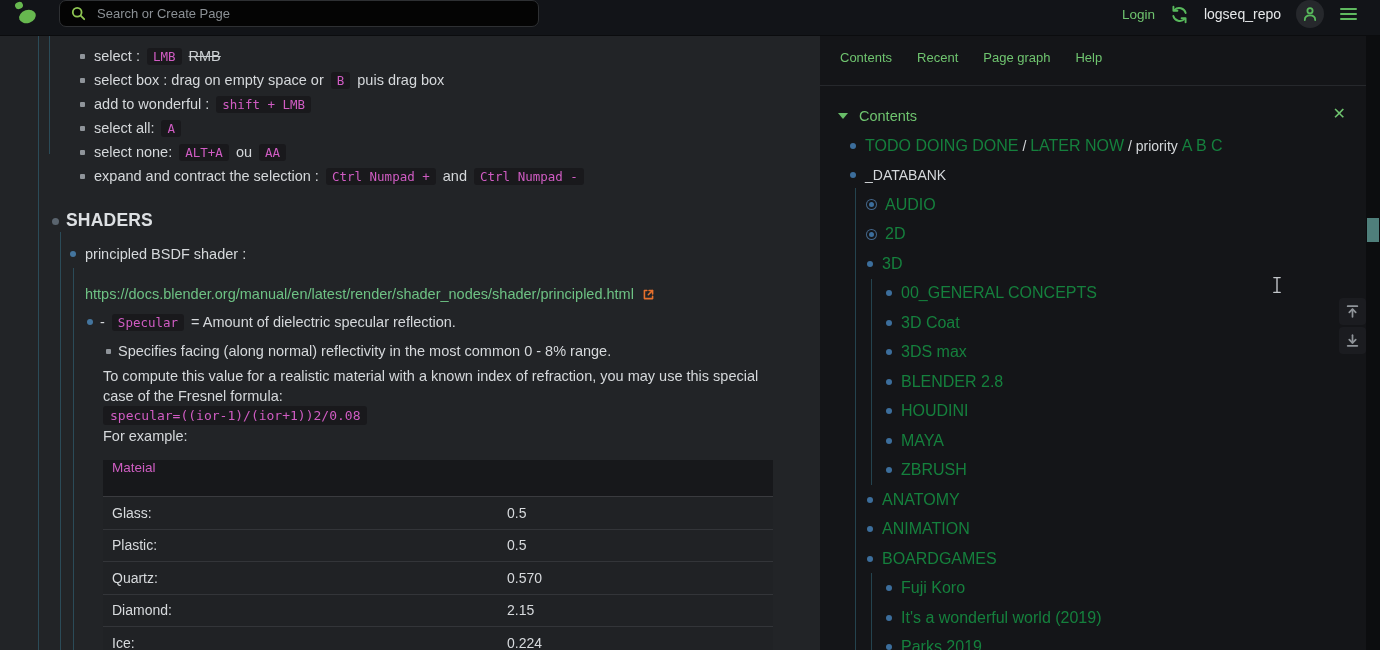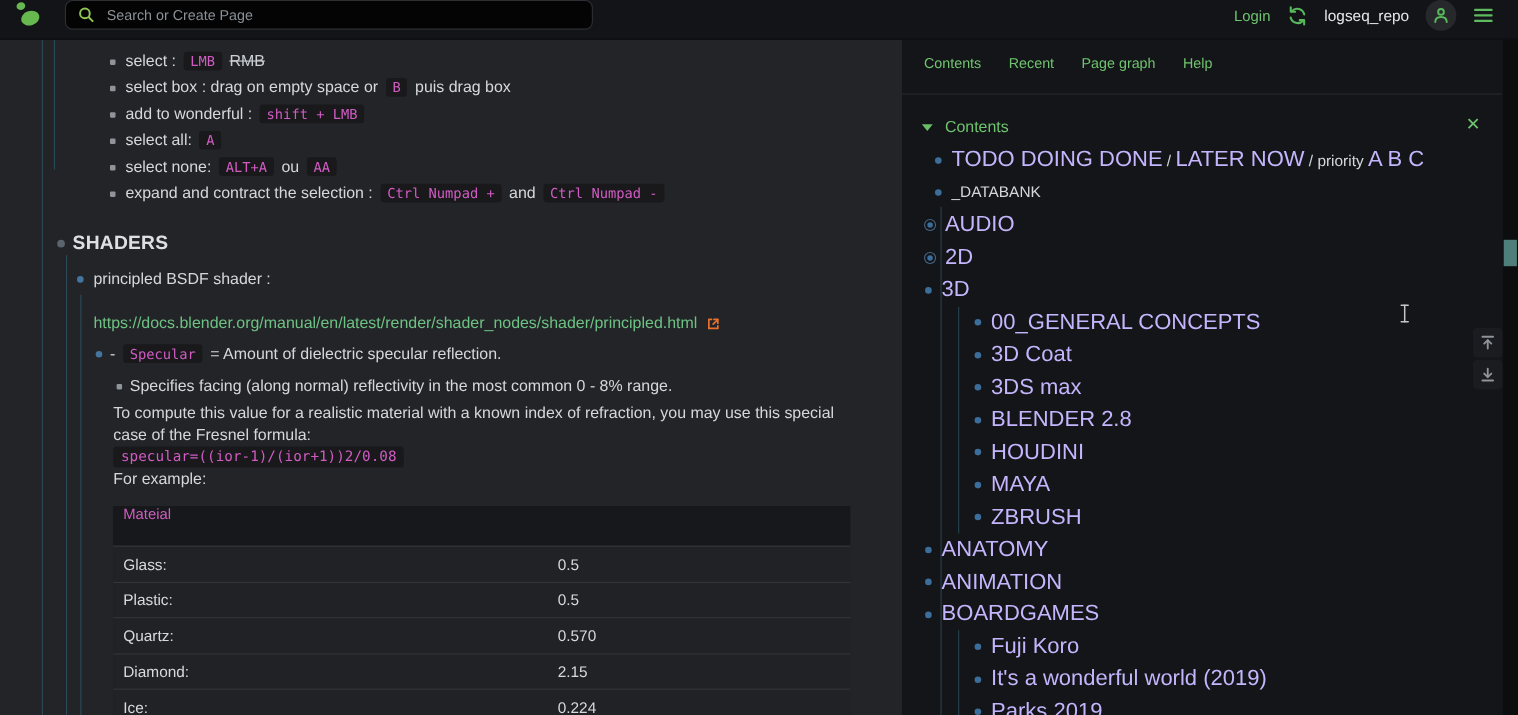--- a/index.html
+++ b/index.html
@@ -27,21 +27,21 @@
 
   
   .main{position:absolute;left:0;top:36px;width:820px;height:614px;background:#222427;overflow:hidden;
         color:#d5d8db;font-size:14.5px}
   .vline{position:absolute;width:1px;background:#2b4b58}
   #vl-a{left:38px;top:0;height:614px}
   #vl-b{left:49px;top:0;height:118px}
   #vl-c{left:60px;top:196px;height:418px}
   #vl-d{left:73px;top:232px;height:382px}
 
-  .sel-list{position:absolute;left:100px;top:8px}
+  .sel-list{position:absolute;left:80px;top:8px}
   .sel-row{height:24px;display:flex;align-items:center;white-space:nowrap}
   .sq{width:5px;height:5px;background:#8f949a;border-radius:1px;margin-right:9px;flex:0 0 auto}
   .seg-code{font-family:"DejaVu Sans Mono",monospace;font-size:12.5px;color:#d05cc3;background:#19191c;
             padding:1px 6px;border-radius:3px;margin:0 3px;white-space:pre}
   .seg-strike{text-decoration:line-through;color:#ccd0d3;margin-left:4px}
   .seg-text{color:#d5d8db}
 
   .dotb{position:absolute;border-radius:50%}
   #b-shaders{left:52px;top:182px;width:7px;height:7px;background:#5a646e}
   #b-principled{left:70px;top:215px;width:6px;height:6px;background:#44759e}
@@ -70,25 +70,25 @@
   .sidebar{position:absolute;left:820px;top:36px;width:546px;height:614px;background:#141518;overflow:hidden}
   .tabs{display:flex;gap:25px;padding:14px 0 0 20px;font-size:13px;color:#6fc46f}
   .tabs .tab{cursor:pointer}
   .divider{position:absolute;left:0;top:49px;width:546px;height:1px;background:#26282c}
   .sec-head{position:absolute;left:18px;top:72px;display:flex;align-items:center;gap:11px;color:#6fc46f;font-size:14.5px}
   .tri{width:0;height:0;border-left:5px solid transparent;border-right:5px solid transparent;border-top:6px solid #68bd68;cursor:pointer}
   .close-x{position:absolute;right:20px;top:70px;color:#6fc46f;font-size:16px;cursor:pointer;line-height:16px}
   .side-list{position:absolute;left:0;top:95px;width:546px}
   .side-row{height:29.5px;display:flex;align-items:center;white-space:nowrap}
   .side-row.l1{padding-left:30px}
-  .side-row.l2{padding-left:21px}
+  .side-row.l2{padding-left:47px}
   .side-row.l3{padding-left:66px}
   .sb{width:6px;height:6px;border-radius:50%;background:#3c6e9c;margin-right:9px;flex:0 0 auto;cursor:pointer}
   .sb.circled{width:5px;height:5px;box-shadow:0 0 0 2px #141518,0 0 0 3px #44678a;margin-left:2px;margin-right:11px}
-  .seg-link{color:#c4b5fd;font-size:20px;cursor:pointer}
+  .seg-link{color:#15803d;font-size:16px;cursor:pointer}
   .seg-plain{color:#d5d8db;font-size:14px}
   .sline{position:absolute;width:1px;background:#24434e}
   #sl-a{left:35px;top:152px;height:462px}
   #sl-b{left:51px;top:243px;height:206px}
   #sl-c{left:51px;top:537px;height:77px}
 
   
   .scroll-track{position:absolute;left:1366px;top:36px;width:14px;height:614px;background:#0c0d0f}
   .scroll-thumb{position:absolute;left:1px;top:182px;width:12px;height:24px;background:#4f7f7b;cursor:pointer}
   .fbtn{position:absolute;width:27px;height:27px;background:#1b1c20;border-radius:4px;display:flex;

